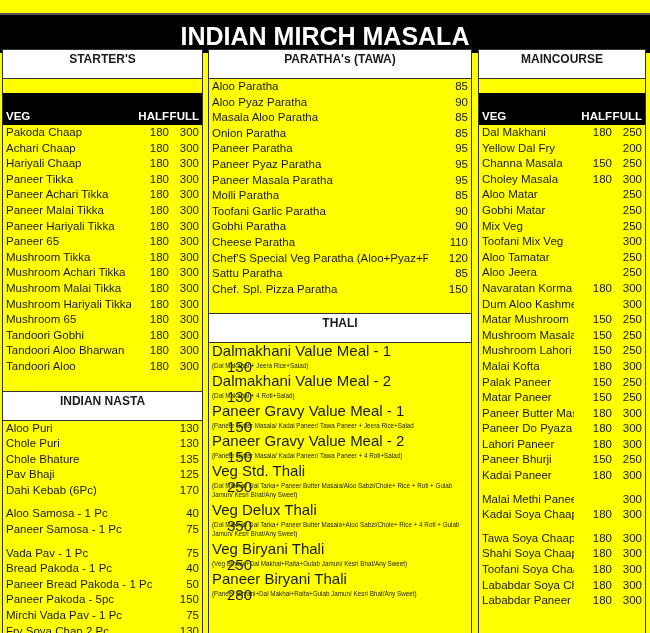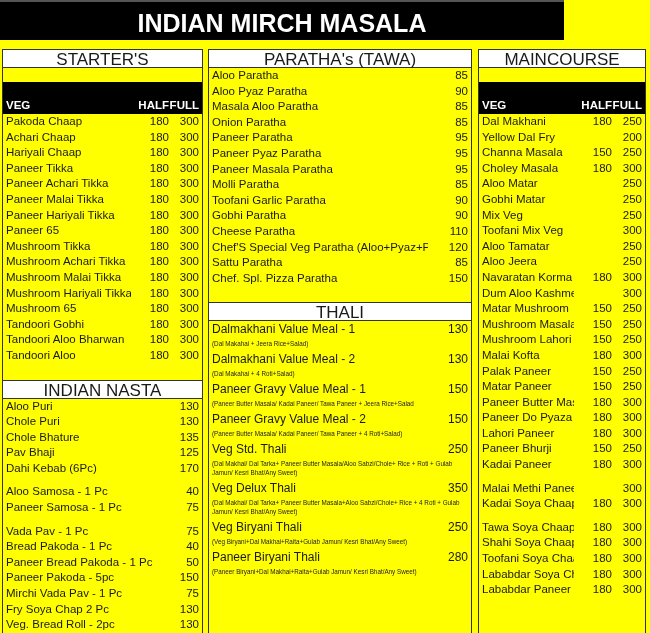--- a/index.html
+++ b/index.html
@@ -1,34 +1,34 @@
 <!DOCTYPE html>
 <html><head>
   <meta charset="utf-8">
   <style>
     * { box-sizing: border-box; margin: 0; padding: 0; }
     html, body { width: 650px; height: 633px; overflow: hidden; background: #ffff00; }
     body { font-family: "Liberation Sans", sans-serif; color: #1a1a1a; position: relative; }
     .title-bar {
-      position: absolute; left: 0; top: 0; width: 564px; height: 40px;
+      position: absolute; left: 0; top: 13px; width: 650px; height: 40px;
       background: #000; color: #fff; text-align: center;
       font-weight: bold; font-size: 25px; line-height: 42px; letter-spacing: 0px;
       border-top: 2px solid #555;
     }
     .col {
       position: absolute; top: 49px; bottom: 0;
       border-left: 1px solid #333; border-right: 1px solid #333;
       background: #ffff00;
     }
     .col.left { left: 2px; width: 201px; }
     .col.mid { left: 208px; width: 264px; }
     .col.right { left: 478px; width: 168px; }
     .sec-head {
-      background: #fff; text-align: center; font-weight: normal; font-size: 17px;
-      height: 19px; line-height: 19px; border-bottom: 1px solid #333; border-top: 1px solid #333;
+      background: #fff; text-align: center; font-weight: bold; font-size: 12px;
+      height: 30px; line-height: 19px; border-bottom: 1px solid #333; border-top: 1px solid #333;
     }
     .blank-row { height: 14px; }
     .veg-head {
       display: flex; background: #000; color: #fff; font-weight: bold; font-size: 11.5px;
       height: 15px; line-height: 15px; padding: 16px 3px;
     }
     .veg-head .n { flex: 1; }
     .veg-head .h { width: 38px; text-align: right; }
     .veg-head .f { width: 30px; text-align: right; }
     .row {
@@ -36,21 +36,21 @@
     }
     .row .n { flex: 1; white-space: nowrap; overflow: hidden; }
     .row .h { width: 38px; text-align: right; }
     .row .f { width: 30px; text-align: right; }
     .row .p { width: 40px; text-align: right; }
     .gap { height: 8px; }
     .desc {
       font-size: 6.3px; line-height: 9px; padding: 2px 3px 3px 3px; color: #222;
     }
     .thali-row {
-      display: flex; font-size: 12px; height: 16px; line-height: 16px; padding: 0 3px;
+      display: flex; font-size: 15px; height: 16px; line-height: 16px; padding: 0 3px; flex-direction: column;
     }
     .thali-row .n { flex: 1; }
     .thali-row .p { width: 40px; text-align: right; }
     .mid-spacer { height: 16px; }
   </style>
 </head>
 <body>
 
 <div class="title-bar">INDIAN MIRCH MASALA</div>
 

